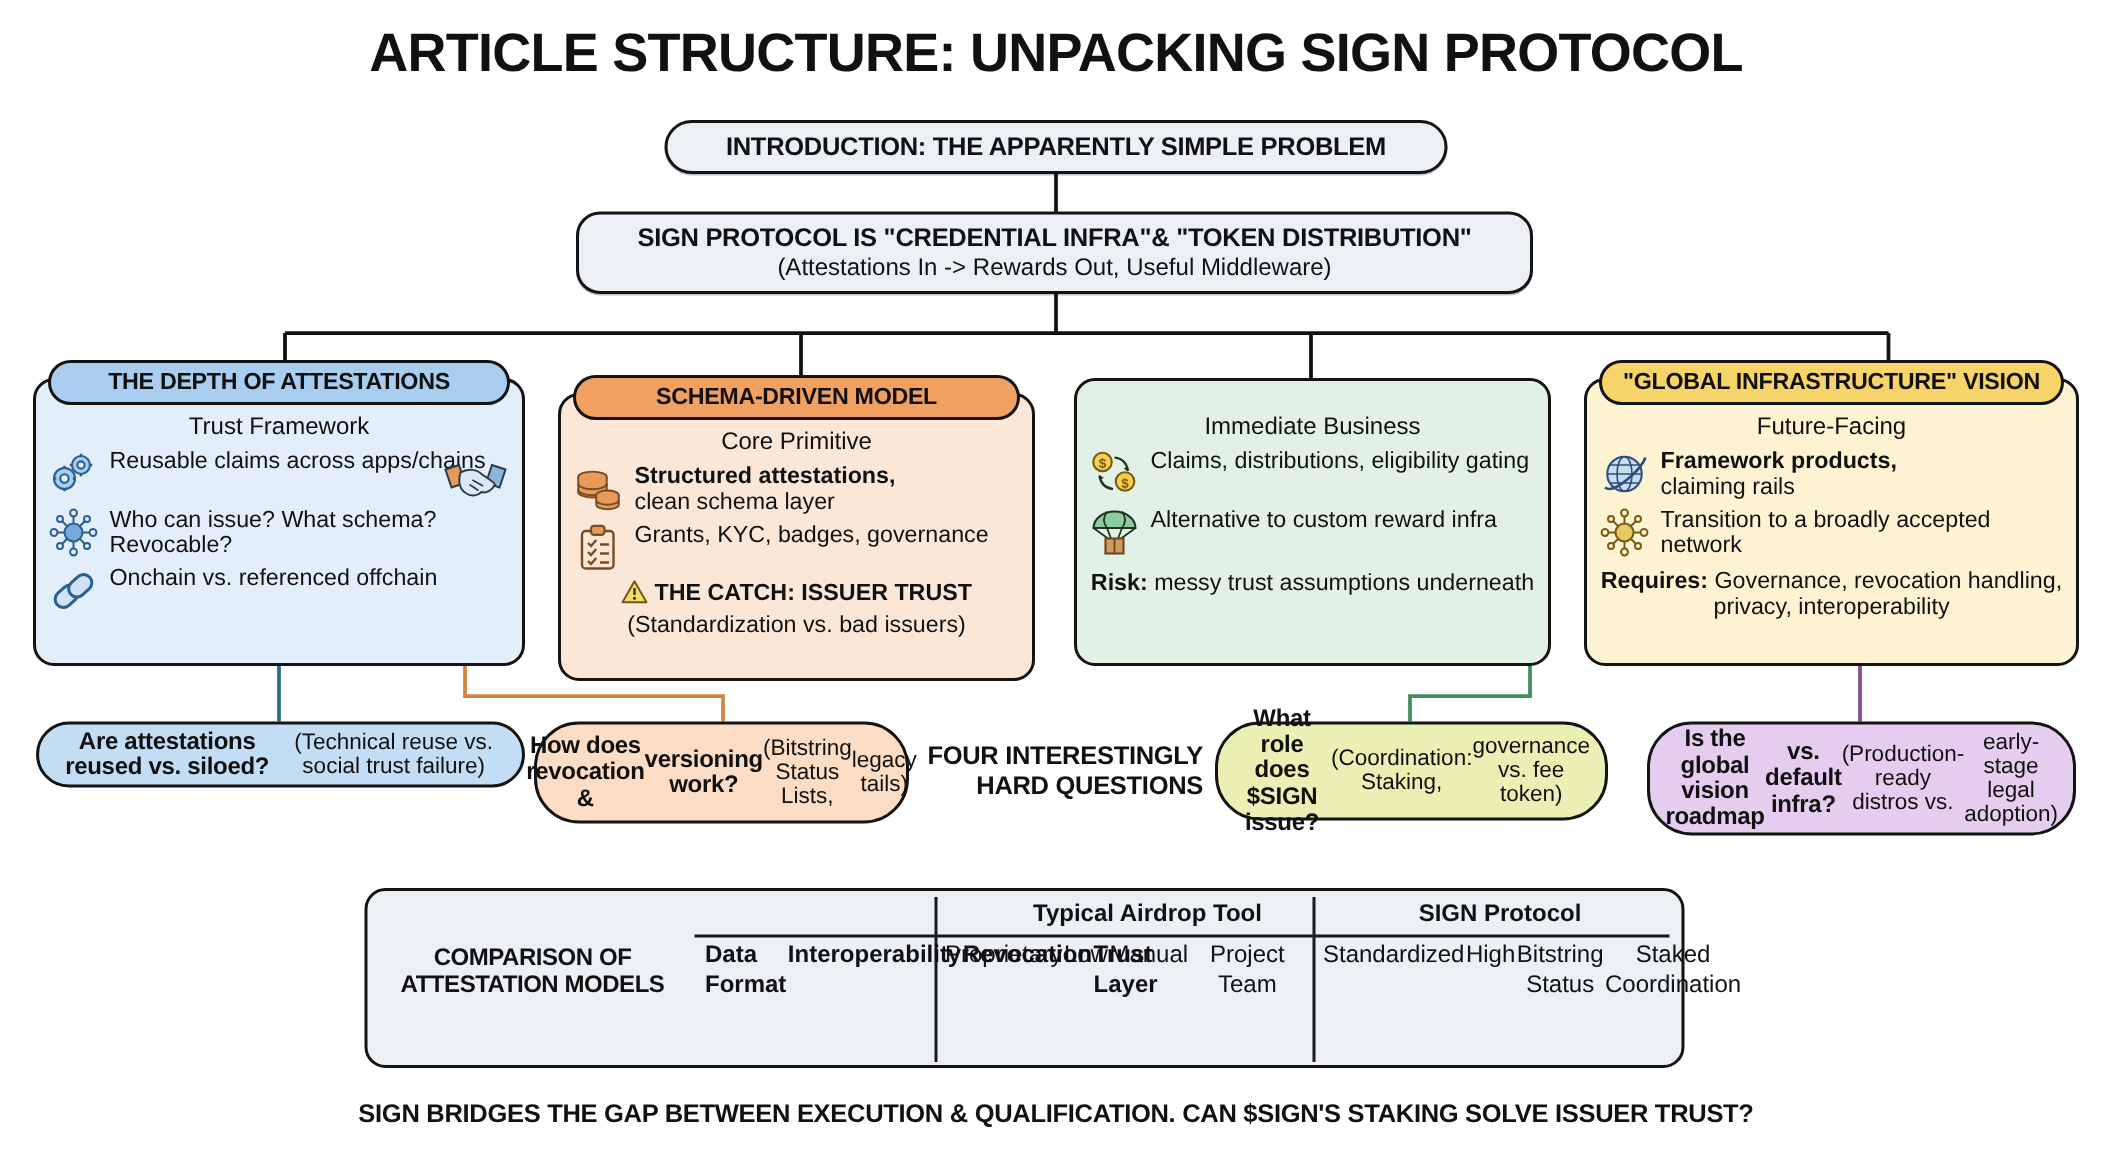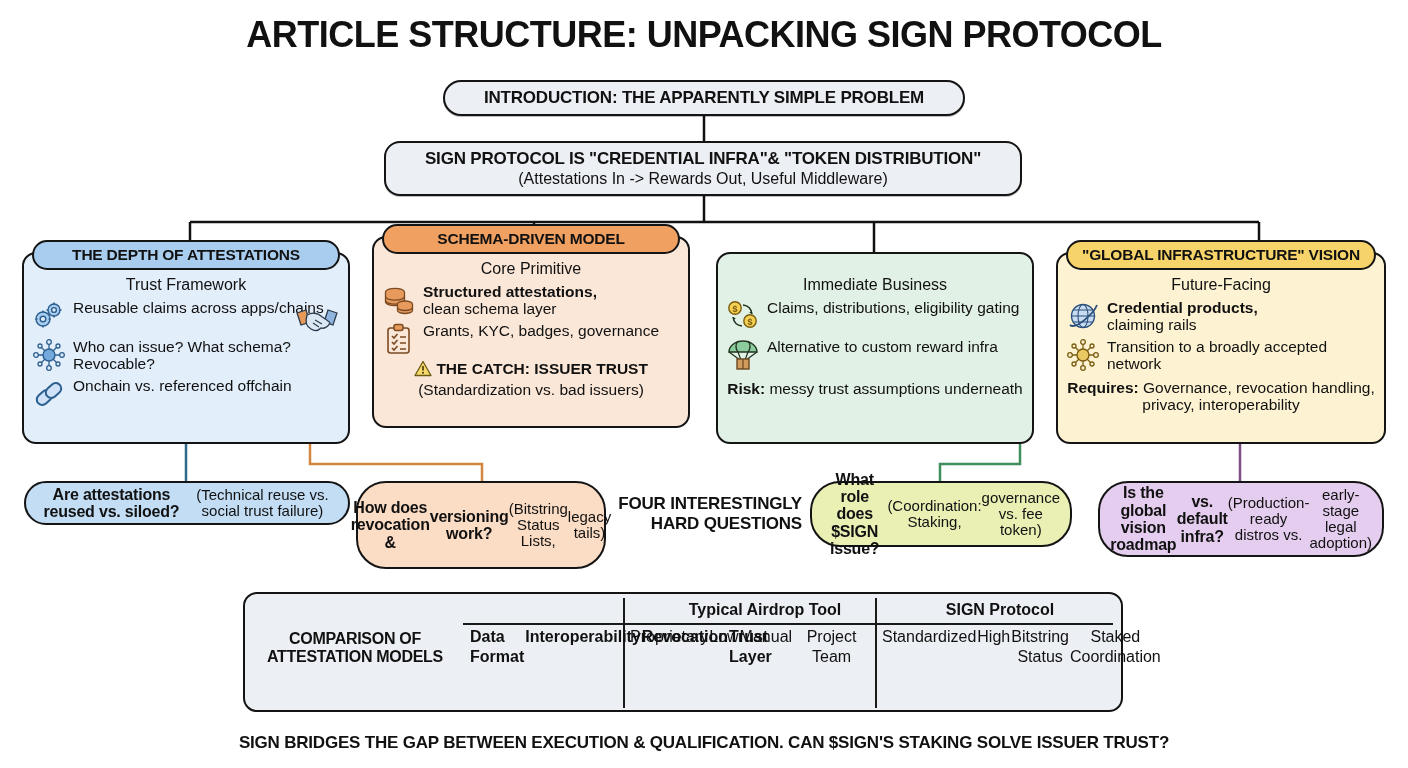--- a/index.html
+++ b/index.html
@@ -190,21 +190,21 @@
               <rect x="4" y="15" width="17" height="11" rx="5.5" transform="rotate(-42 12.5 20.5)" fill="#cfe2f7"></rect>
               <rect x="13" y="8" width="17" height="11" rx="5.5" transform="rotate(-42 21.5 13.5)" fill="#cfe2f7"></rect>
             </g>
           </svg>
         </span>
         <span class="tx">Onchain vs. referenced offchain</span>
       </div>
     </div>
   </div>
 
-  <div class="card" style="left:372px;top:236px;width:318px;height:192px;background:#fbe7d8;">
+  <div class="card" style="left:372px;top:262px;width:318px;height:192px;background:#fbe7d8;">
     <div class="hdr" style="background:#f0a162;">
       <span>SCHEMA-DRIVEN MODEL</span>
     </div>
     <div class="sub">Core Primitive</div>
 
     <div class="rows">
       <div class="row">
         <span class="ic">
           <svg width="34" height="34" viewBox="0 0 34 34">
             <g fill="#e89a5c" stroke="#7a4b23" stroke-width="1.3">
@@ -296,21 +296,21 @@
         <span class="ic">
           <svg width="34" height="34" viewBox="0 0 34 34">
             <circle cx="17" cy="17" r="11.5" fill="#c9dcf2" stroke="#2b4f7a" stroke-width="1.4"></circle>
             <g fill="none" stroke="#2b4f7a" stroke-width="1.1">
               <ellipse cx="17" cy="17" rx="5" ry="11.5"></ellipse>
               <path d="M5.5 17 h23 M7.5 11 h19 M7.5 23 h19"></path>
             </g>
             <path d="M4 26 C10 31 28 14 31 6" fill="none" stroke="#2b4f7a" stroke-width="1.8"></path>
           </svg>
         </span>
-        <span class="tx"><b>Credential products,</b><br><span>claiming rails</span></span>
+        <span class="tx"><b>Framework products,</b><br><span>claiming rails</span></span>
       </div>
       <div class="row">
         <span class="ic">
           <svg width="34" height="34" viewBox="0 0 34 34">
             <g stroke="#7a5c10" stroke-width="1.3">
               <path d="M17 17 L17 5 M17 17 L17 29 M17 17 L5 17 M17 17 L29 17 M17 17 L8.5 8.5 M17 17 L25.5 25.5 M17 17 L25.5 8.5 M17 17 L8.5 25.5"></path>
             </g>
             <circle cx="17" cy="17" r="6" fill="#e8c964" stroke="#7a5c10" stroke-width="1.4"></circle>
             <g fill="#fdf3d2" stroke="#7a5c10" stroke-width="1.3">
               <circle cx="17" cy="4" r="2.3"></circle>
@@ -330,21 +330,21 @@
     <div class="note" style="margin-top:6px;">
       <span class="big">Requires:</span><span> Governance, revocation handling, privacy, interoperability</span>
     </div>
   </div>
 
   <div class="q" style="left:24px;top:481px;width:326px;height:44px;background:#c3ddf4;">
     <div class="qh">Are attestations reused vs. siloed?</div>
     <div class="qs">(Technical reuse vs. social trust failure)</div>
   </div>
 
-  <div class="q" style="left:356px;top:481px;width:250px;height:88px;background:#fbdcc5;">
+  <div class="q" style="left:356px;top:481px;width:250px;height:68px;background:#fbdcc5;">
     <div class="qh">How does revocation &amp;</div>
     <div class="qh">versioning work?</div>
     <div class="qs">(Bitstring Status Lists,</div>
     <div class="qs">legacy tails)</div>
   </div>
 
   <div class="fourq" style="left:612px;top:494px;width:190px;">
     <div>FOUR INTERESTINGLY</div>
     <div>HARD QUESTIONS</div>
   </div>

